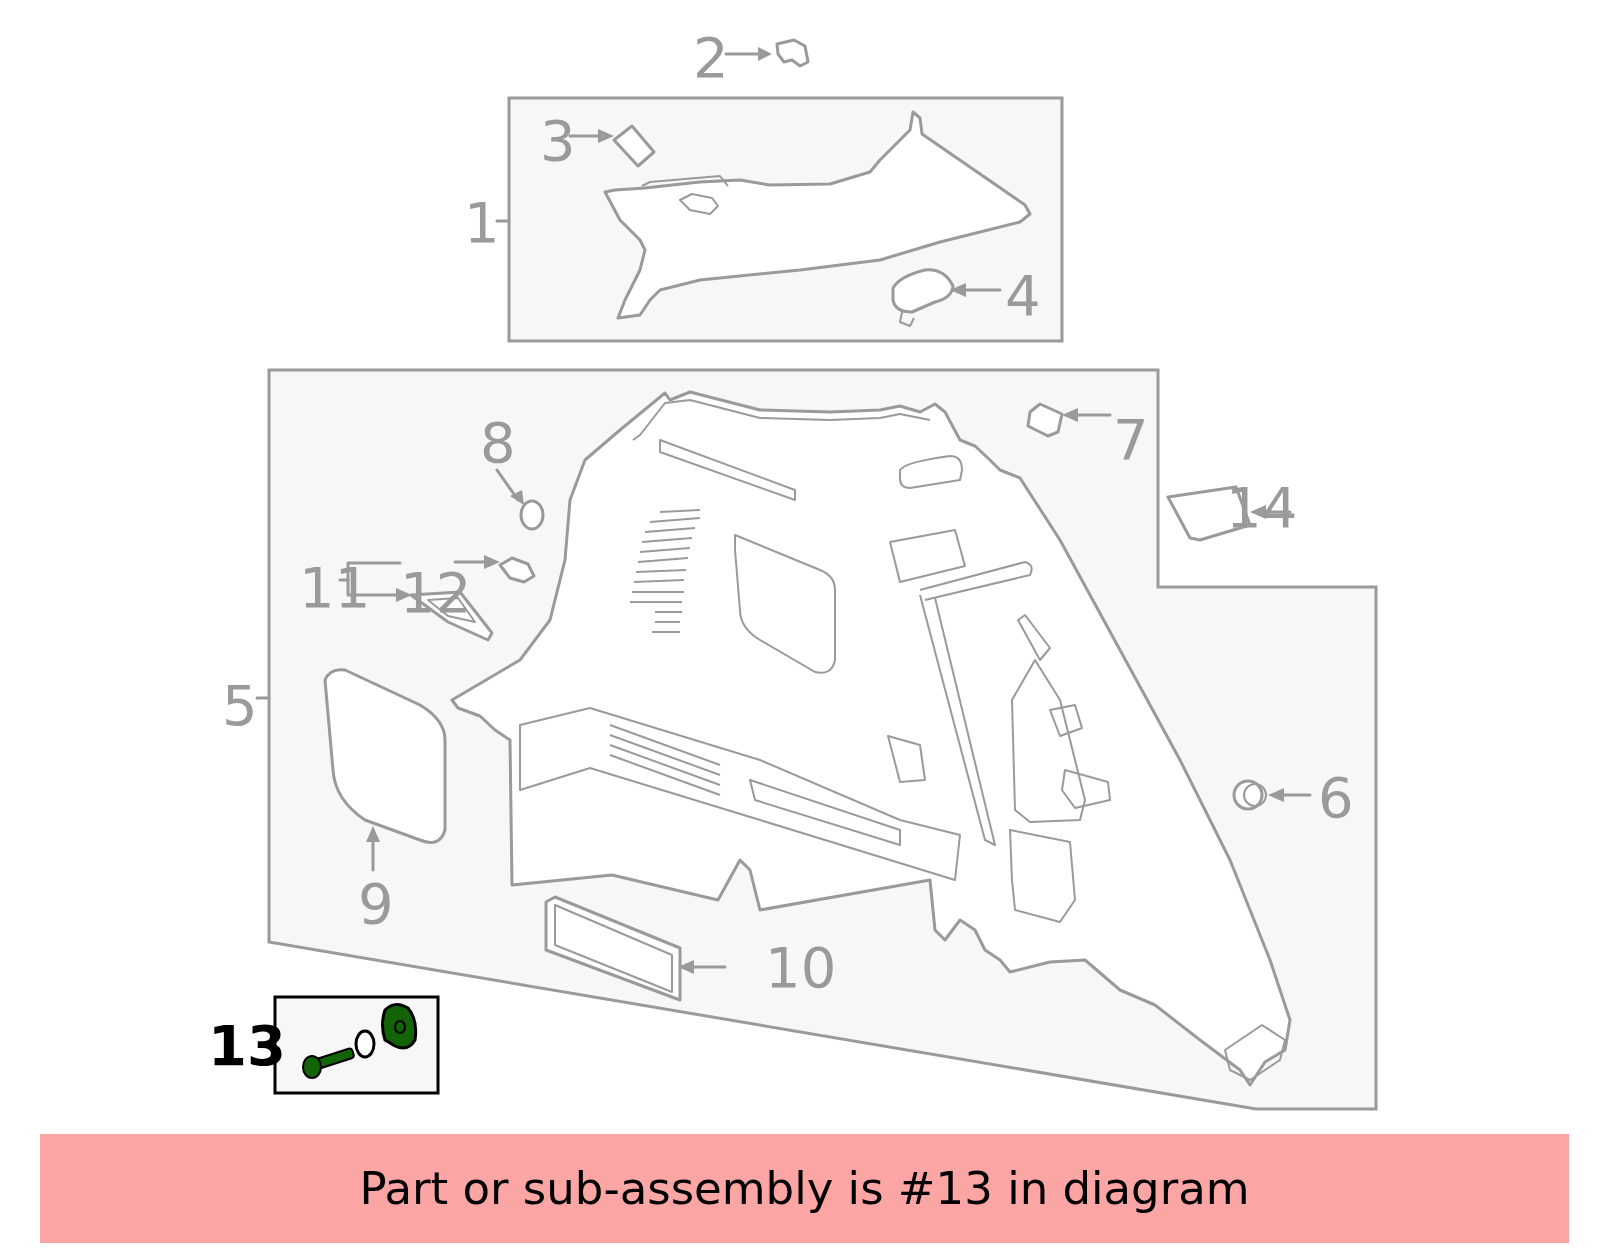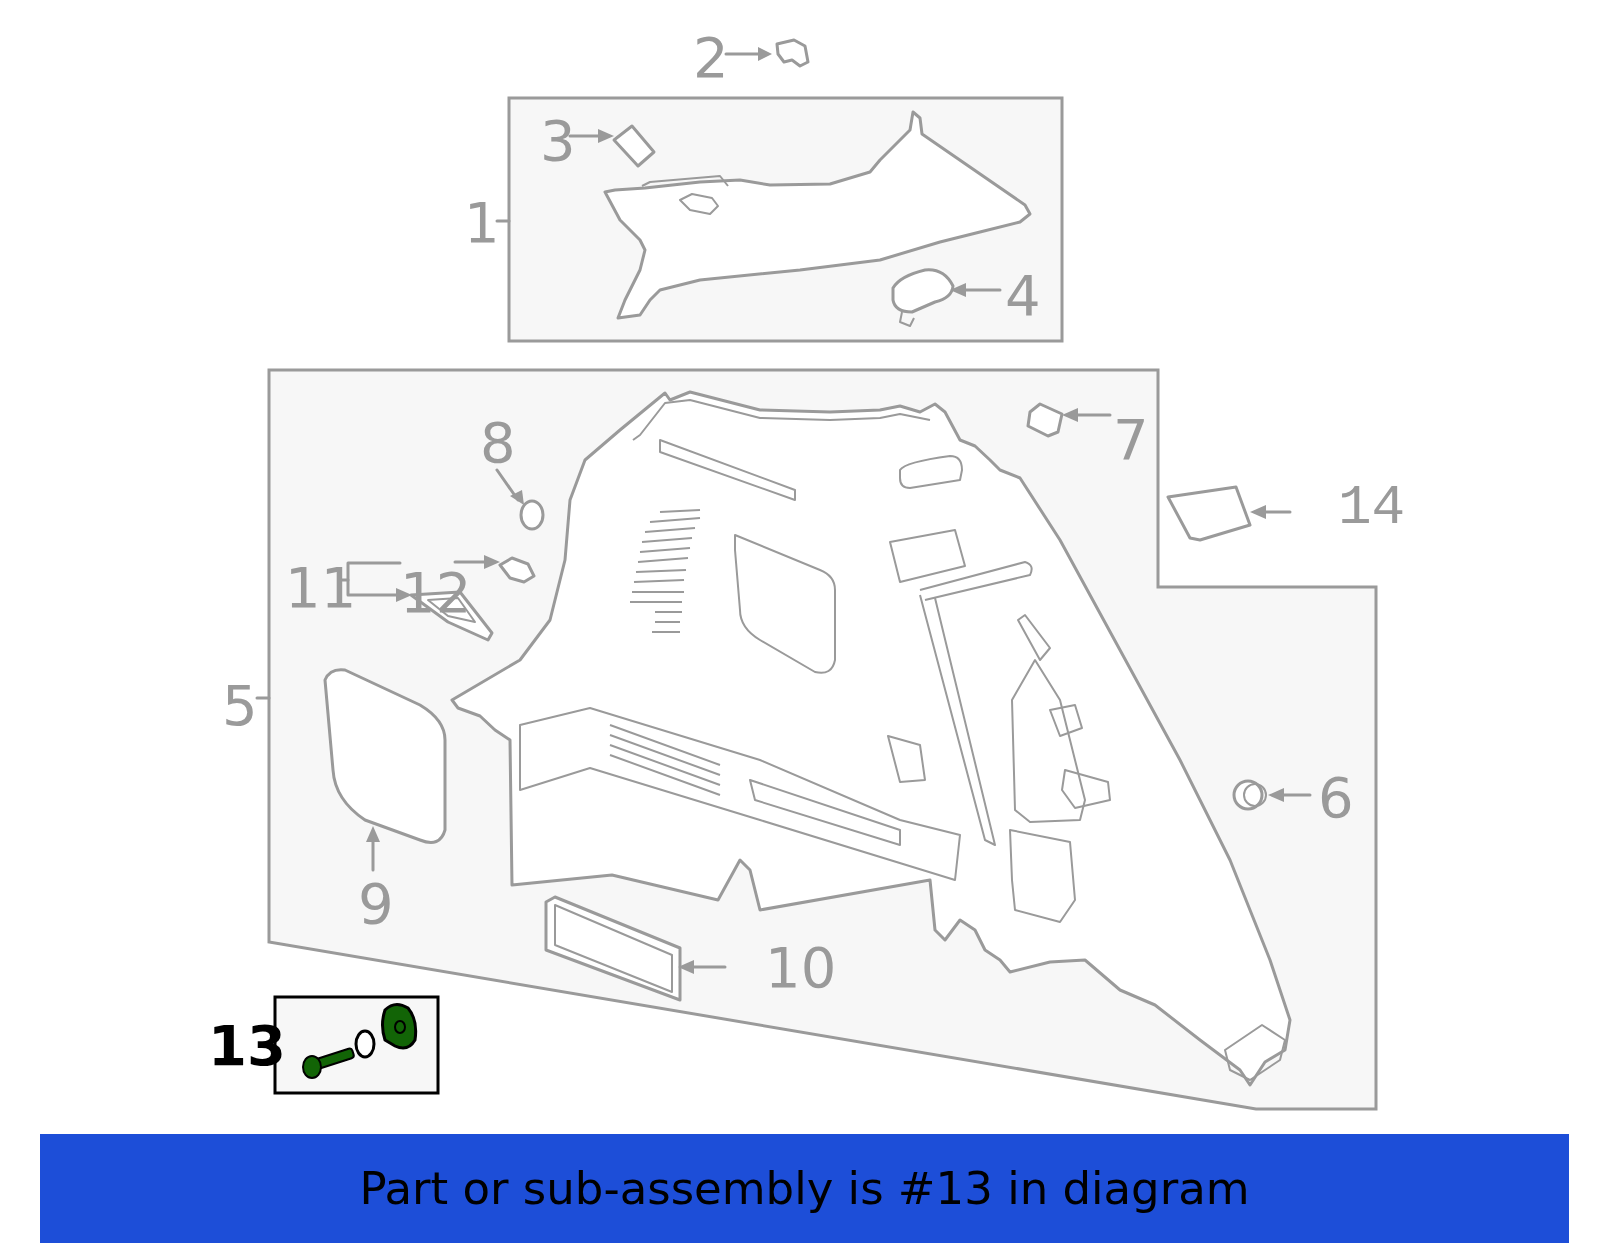--- a/index.html
+++ b/index.html
@@ -1,20 +1,20 @@
 <!DOCTYPE html>
 <html><head>
 <meta charset="utf-8">
 <style>
   html, body { margin: 0; padding: 0; background: #ffffff; }
   body { width: 1600px; height: 1249px; position: relative; overflow: hidden; font-family: "DejaVu Sans", sans-serif; }
   #diagram { position: absolute; left: 0; top: 0; width: 1600px; height: 1249px; }
   .callout { position: absolute; font-family: "DejaVu Sans", sans-serif; color: #9a9a9a; font-size: 56px; line-height: 1; white-space: nowrap; }
   .callout.highlight { color: #000000; font-weight: bold; }
-  .banner { position: absolute; left: 40px; top: 1134px; width: 1529px; height: 109px; background: #1d4ed8; display: flex; flex-direction: column; align-items: center; justify-content: center; }
+  .banner { position: absolute; left: 40px; top: 1134px; width: 1529px; height: 109px; background: #fca5a5; display: flex; flex-direction: column; align-items: center; justify-content: center; }
   .banner-line { color: #000; font-size: 45px; line-height: 50px; font-family: "DejaVu Sans", sans-serif; white-space: nowrap; }
   svg .ln { fill: none; stroke: #9a9a9a; stroke-width: 3; stroke-linejoin: round; stroke-linecap: round; }
   svg .ln2 { fill: none; stroke: #9a9a9a; stroke-width: 2; stroke-linejoin: round; }
   svg .fillw { fill: #ffffff; stroke: #9a9a9a; stroke-width: 3; stroke-linejoin: round; }
   svg .box { fill: #f7f7f7; stroke: #9a9a9a; stroke-width: 3; }
   svg .arrowhead { fill: #9a9a9a; }
 </style>
 </head>
 <body>
 
@@ -125,23 +125,23 @@
     <ellipse cx="400" cy="1027" rx="5" ry="6" fill="#126406" stroke="#000" stroke-width="2"></ellipse>
   </g>
 </svg>
 
 <div class="callout" style="left:693px; top:30px;">2</div>
 <div class="callout" style="left:540px; top:113px;">3</div>
 <div class="callout" style="left:464px; top:195px;">1</div>
 <div class="callout" style="left:1005px; top:268px;">4</div>
 <div class="callout" style="left:480px; top:415px;">8</div>
 <div class="callout" style="left:1113px; top:412px;">7</div>
-<div class="callout" style="left:1338px; top:480px;font-family:Liberation Mono, monospace;">14</div>
+<div class="callout" style="left:1226px; top:480px;">14</div>
 <div class="callout" style="left:400px; top:565px;">12</div>
-<div class="callout" style="left:285px; top:560px;">11</div>
+<div class="callout" style="left:299px; top:560px;">11</div>
 <div class="callout" style="left:222px; top:678px;">5</div>
 <div class="callout" style="left:1318px; top:770px;">6</div>
 <div class="callout" style="left:358px; top:876px;">9</div>
 <div class="callout" style="left:765px; top:940px;">10</div>
 <div class="callout highlight" style="left:208px; top:1018px;">13</div>
 
 <div class="banner">
   <div class="banner-line">Part or sub-assembly is #13 in diagram</div>
 </div>
 

